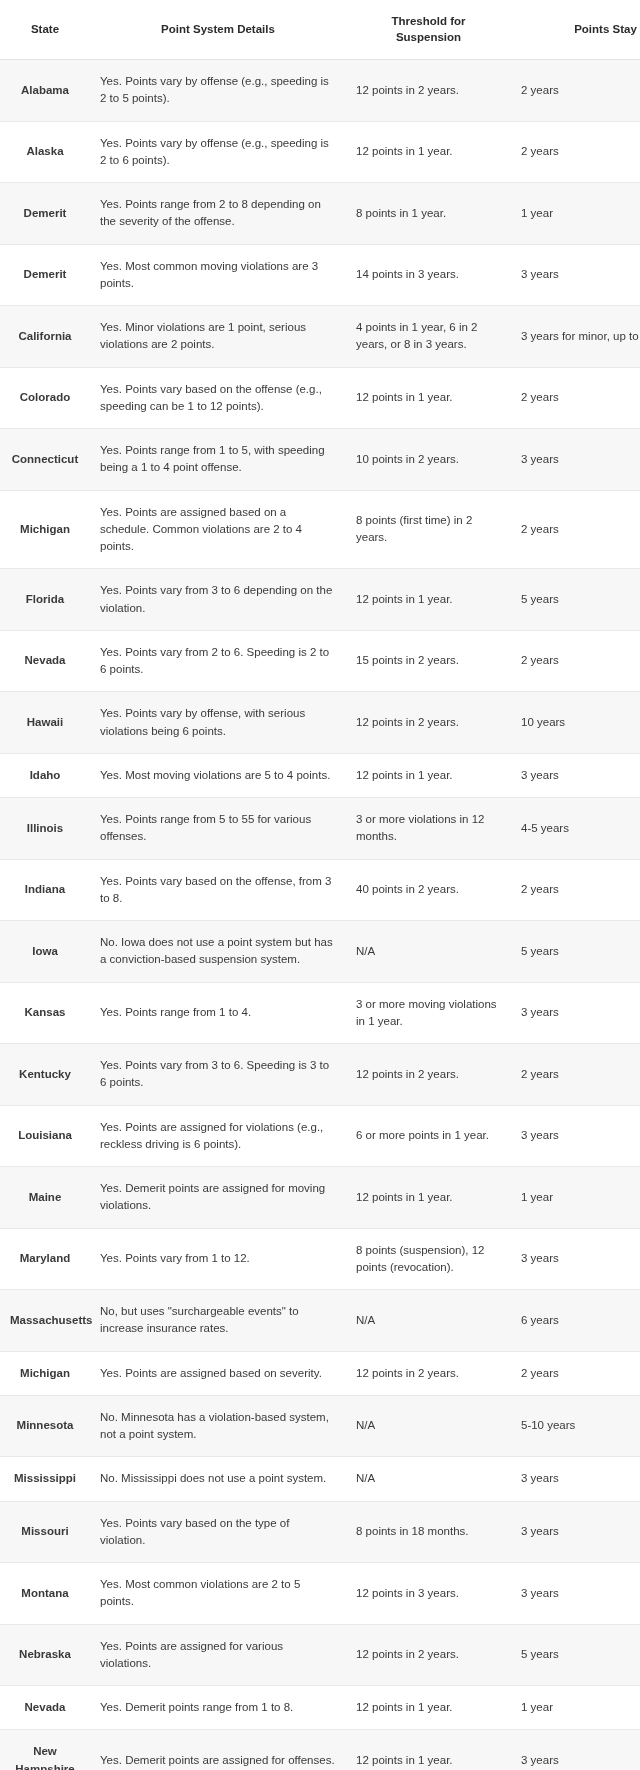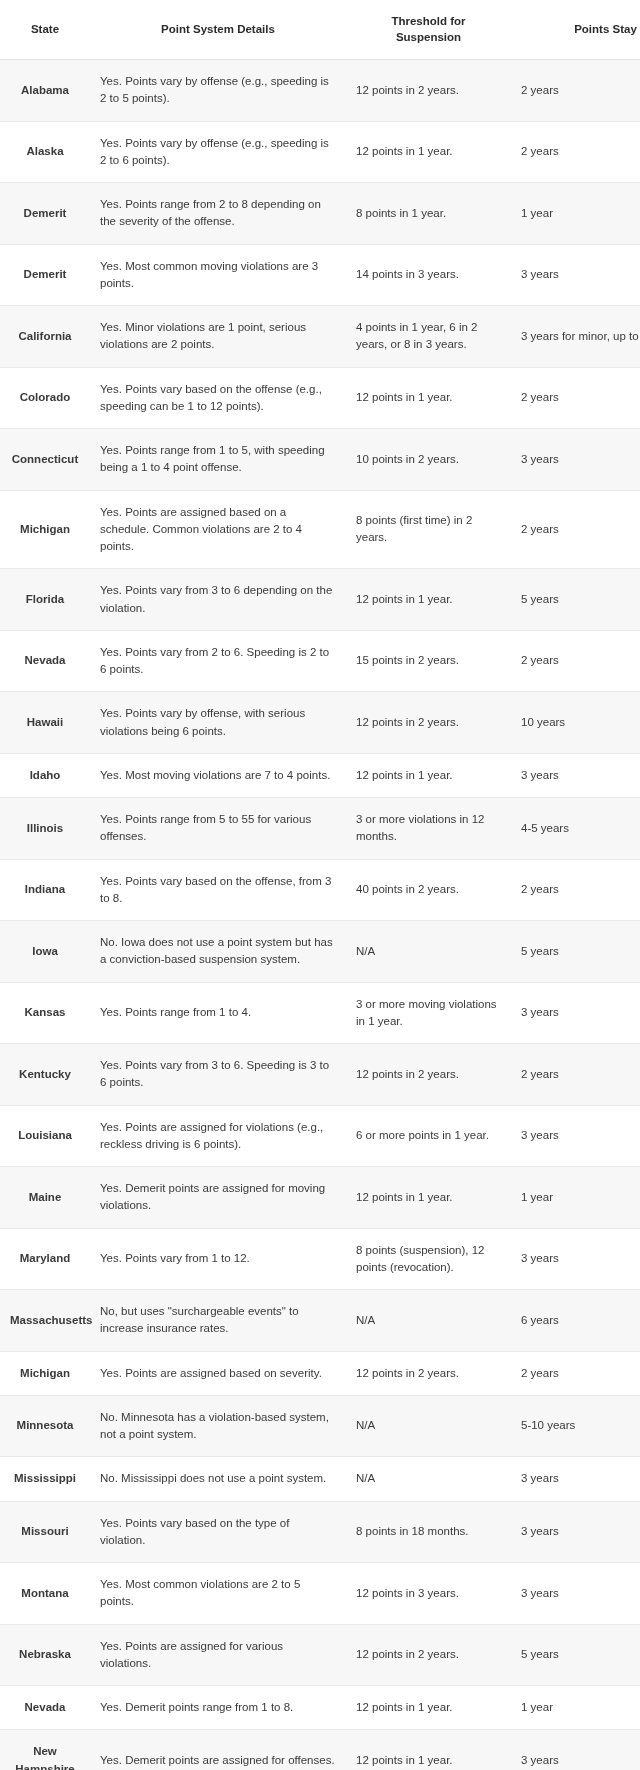--- a/index.html
+++ b/index.html
@@ -142,21 +142,21 @@
           <td class="duration-cell">2 years</td>
         </tr>
         <tr>
           <td class="state-cell">Hawaii</td>
           <td class="details-cell">Yes. Points vary by offense, with serious violations being 6 points.</td>
           <td class="thresh-cell">12 points in 2 years.</td>
           <td class="duration-cell">10 years</td>
         </tr>
         <tr>
           <td class="state-cell">Idaho</td>
-          <td class="details-cell">Yes. Most moving violations are 7 to 4 points.</td>
+          <td class="details-cell">Yes. Most moving violations are 5 to 4 points.</td>
           <td class="thresh-cell">12 points in 1 year.</td>
           <td class="duration-cell">3 years</td>
         </tr>
         <tr>
           <td class="state-cell">Illinois</td>
           <td class="details-cell">Yes. Points range from 5 to 55 for various offenses.</td>
           <td class="thresh-cell">3 or more violations in 12 months.</td>
           <td class="duration-cell">4-5 years</td>
         </tr>
         <tr>

